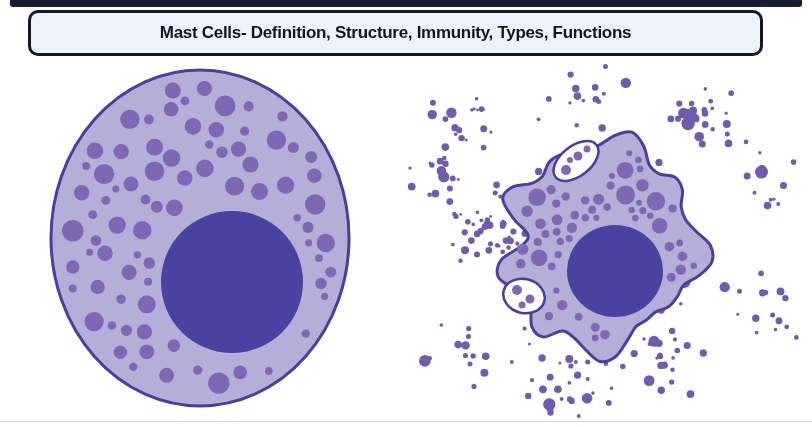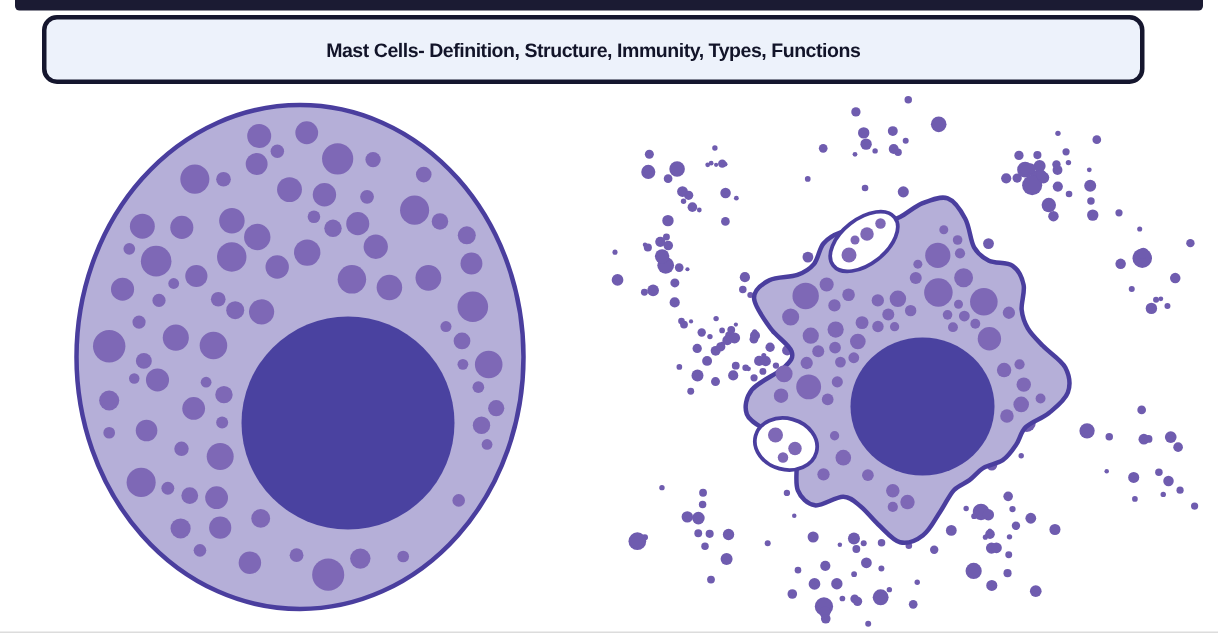--- a/index.html
+++ b/index.html
@@ -17,21 +17,21 @@
   }
   .banner{
     position:absolute;left:28px;top:10px;width:735px;height:46px;
     box-sizing:border-box;
     background:var(--banner-bg,#edf2fb);
     border:3px solid var(--banner-border,#15162e);
     border-radius:10px;
     display:flex;align-items:center;justify-content:center;
   }
   .banner-title{
-    font-size:13px;font-weight:700;letter-spacing:-0.3px;white-space:nowrap;
+    font-size:17px;font-weight:700;letter-spacing:-0.3px;white-space:nowrap;
     color:var(--banner-text,#121429);
   }
   .cell-svg{position:absolute;display:block;}
   #leftCellSvg{left:40px;top:60px;}
   #rightCellSvg{left:400px;top:60px;}
 </style>
 </head>
 <body>
 
 <div class="stage">

